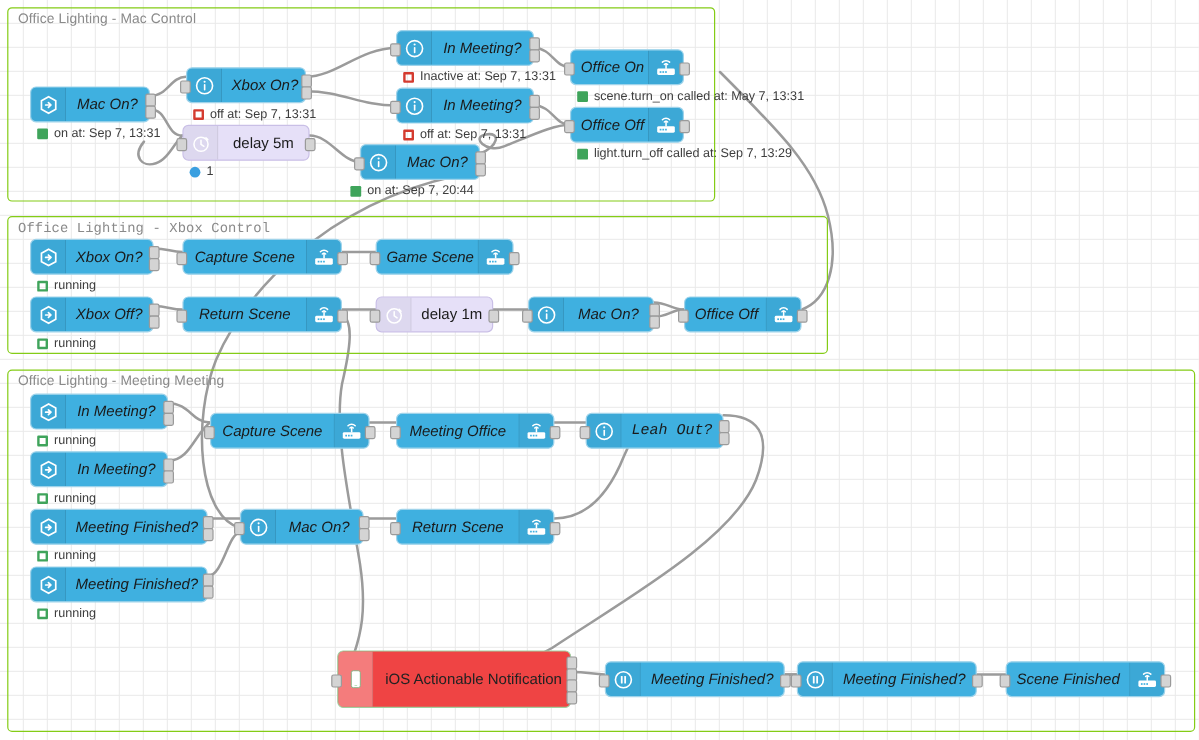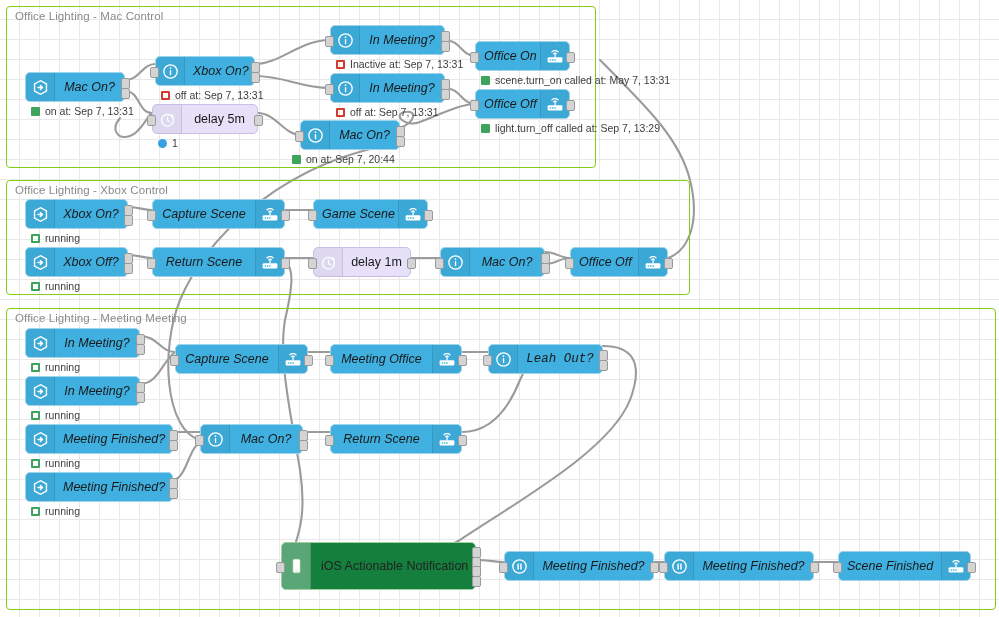--- a/index.html
+++ b/index.html
@@ -43,21 +43,21 @@
     position:absolute;
     height:30px;
     border-radius:5px;
     background:#3FB0E0;
     border:1px solid #9fd3ea;
     box-sizing:border-box;
     display:flex;align-items:center;
     box-shadow:0 0 0 0 rgba(0,0,0,0);
   }
   .node.delay{background:#E6E0F8;border-color:#c9bfe6;}
-  .node.ios{background:#15803d;border-color:#a0cfa0;}
+  .node.ios{background:#ef4444;border-color:#a0cfa0;}
 
   .node .icon-box{
     width:28px;height:100%;
     flex:0 0 28px;
     display:flex;align-items:center;justify-content:center;
     border-right:1px solid rgba(0,0,0,.10);
     background:rgba(0,0,0,.045);
     border-radius:4px 0 0 4px;
   }
   .node .icon-box.right{
@@ -147,21 +147,21 @@
     <path d="M476,560 C490,560 494,562 504,562" fill="none" stroke="#9b9b9b" stroke-width="2.1" stroke-linecap="round"></path>
     <path d="M654,562 C665,562 668,562 664,562" fill="none" stroke="#9b9b9b" stroke-width="2.1" stroke-linecap="round"></path>
     <path d="M654,562 C660,562 660,562 664,562" fill="none" stroke="#9b9b9b" stroke-width="2.1" stroke-linecap="round"></path>
     <path d="M814,562 C826,562 828,562 838,562" fill="none" stroke="#9b9b9b" stroke-width="2.1" stroke-linecap="round"></path>
   </svg>
 
 <div id="nodes">
     <div class="group" style="left: 6px; top: 6px; width: 588px; height: 160px;">
       <div class="group-label">Office Lighting - Mac Control</div>
     </div>
-    <div class="group" style="left: 6px; top: 180px; width: 682px; height: 113px;">
+    <div class="group" style="left: 6px; top: 180px; width: 682px; height: 113px; font-family: Liberation Mono, monospace;">
       <div class="group-label">Office Lighting - Xbox Control</div>
     </div>
     <div class="group" style="left: 6px; top: 308px; width: 988px; height: 300px;">
       <div class="group-label">Office Lighting - Meeting Meeting</div>
     </div>
     <div class="node" style="left: 25px; top: 72px; width: 100px;">
       <div class="icon-box">
         <svg class="gi" width="17" height="17" viewBox="0 0 24 24">
       <path d="M12 2.4 20.4 7v10L12 21.6 3.6 17V7Z" fill="none" stroke="#fff" stroke-width="2"></path>
       <path d="M8.5 12h6M11.8 9.2 14.8 12l-3 2.8" fill="none" stroke="#fff" stroke-width="2" stroke-linecap="round" stroke-linejoin="round"></path>

